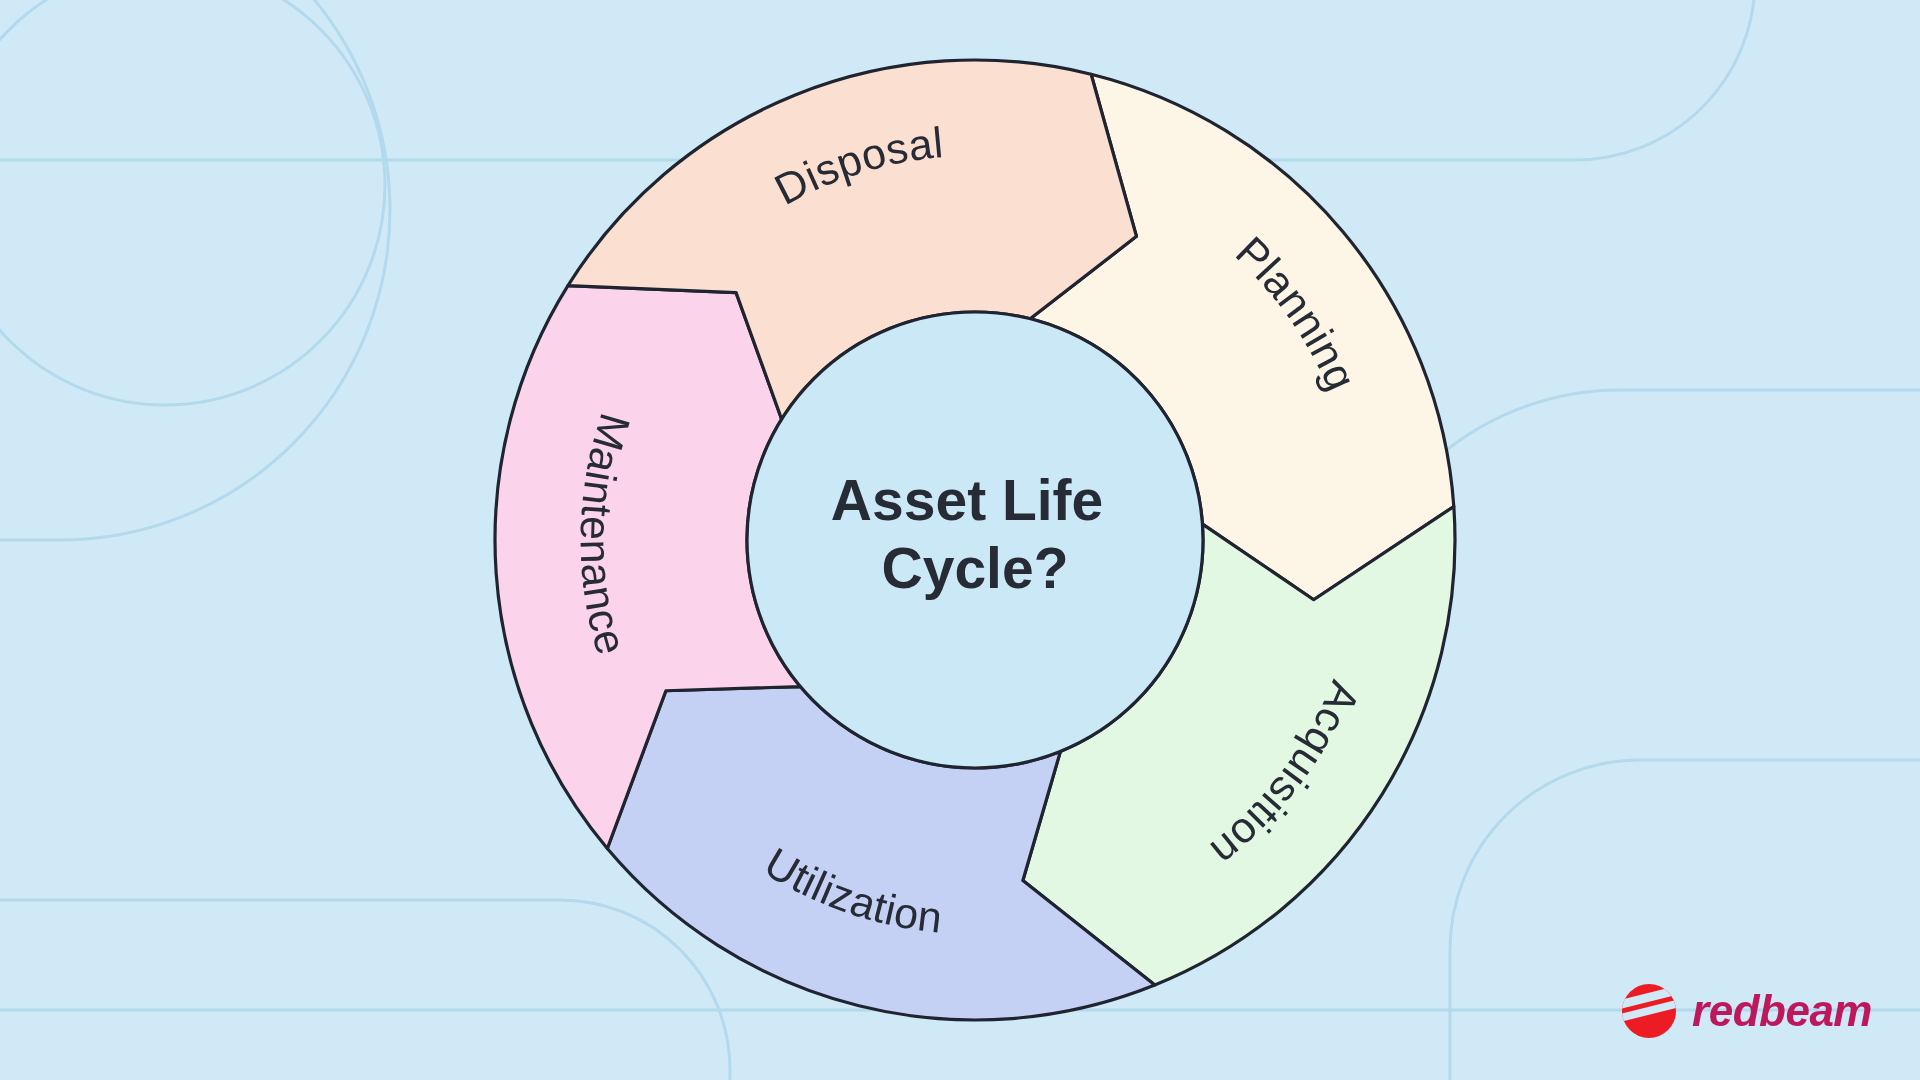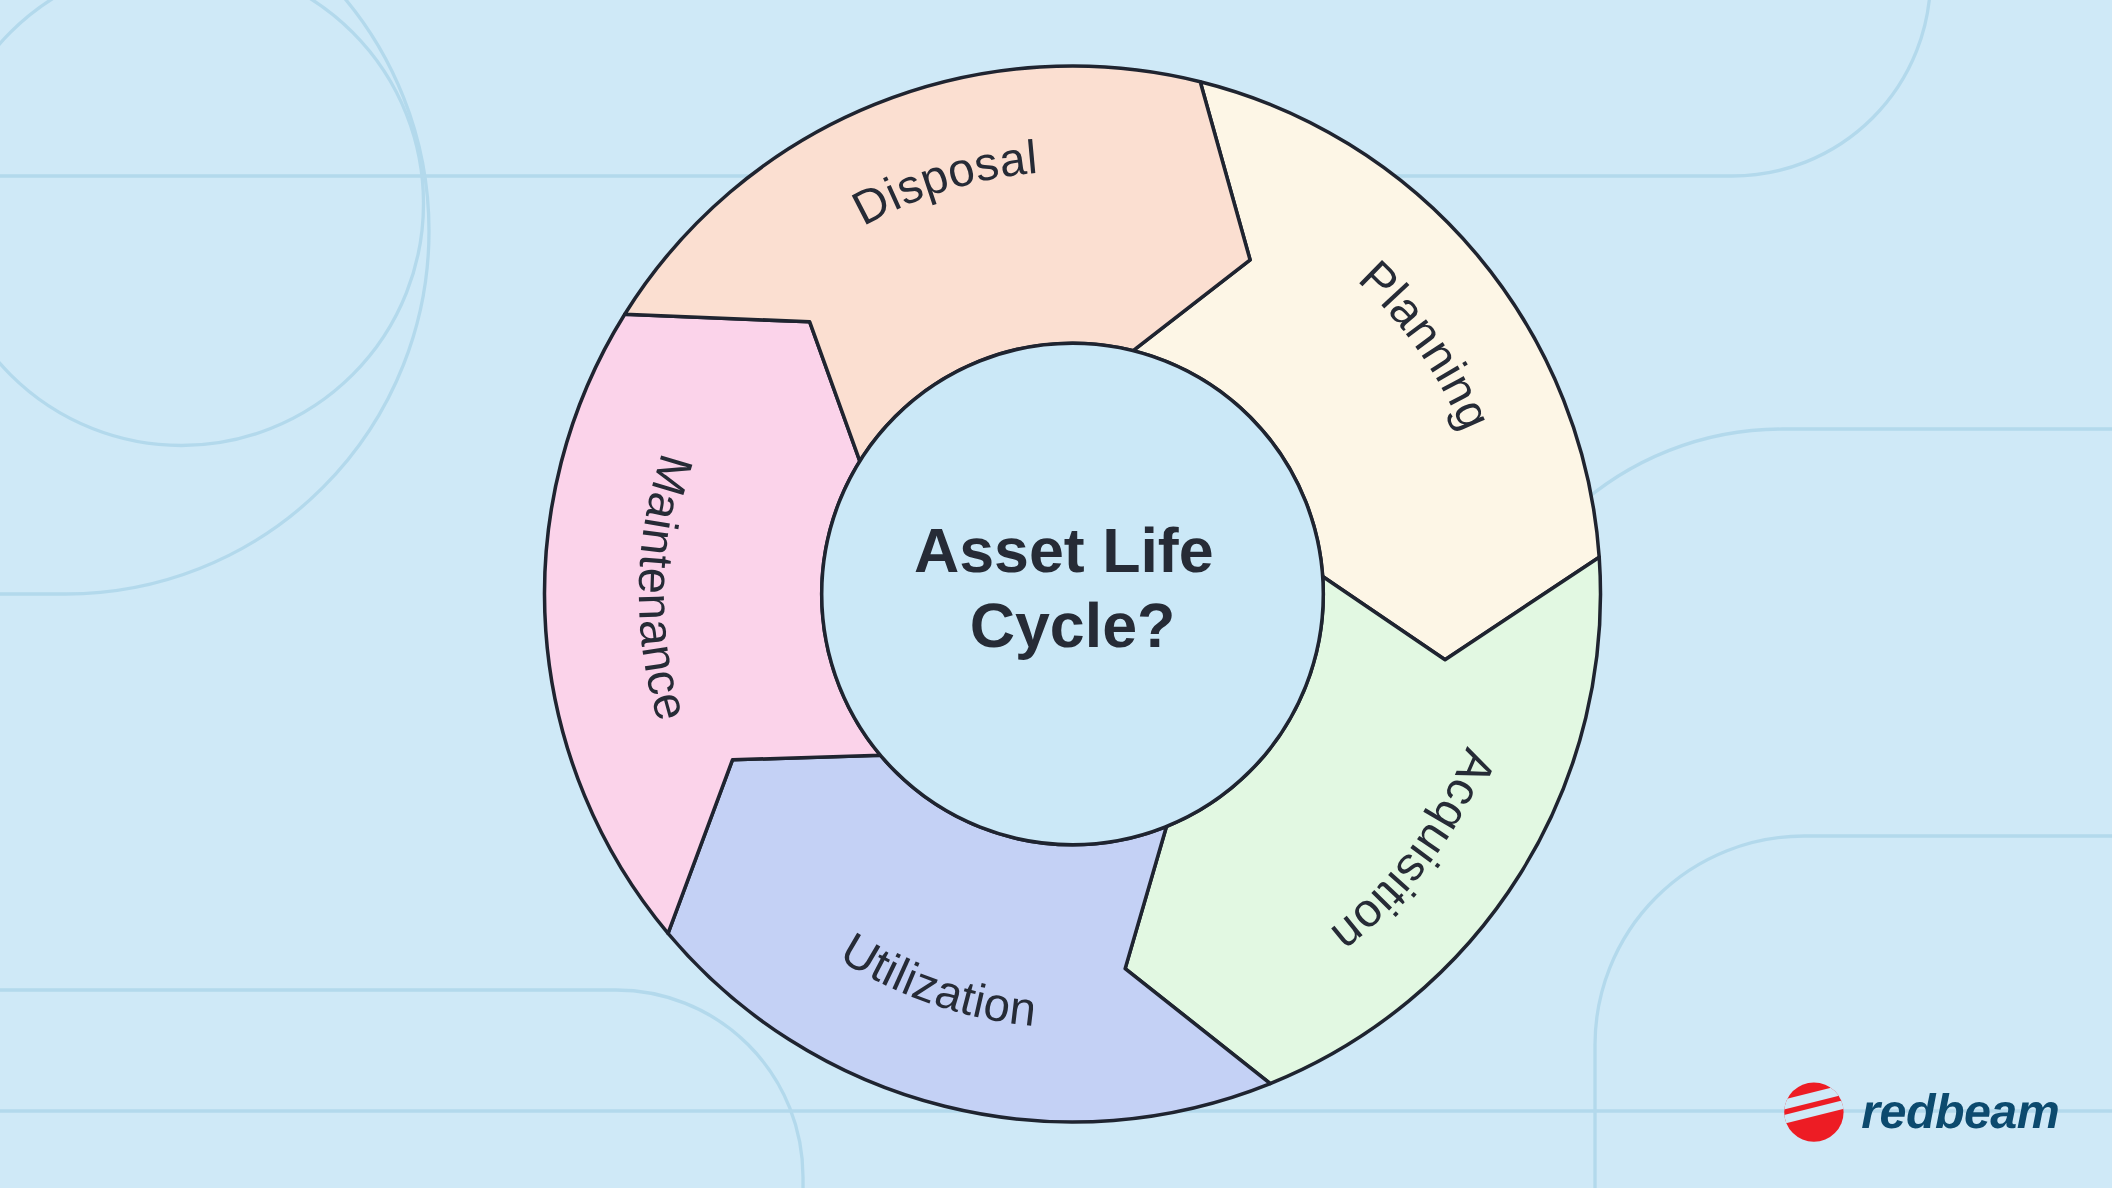--- a/index.html
+++ b/index.html
@@ -125,16 +125,16 @@
         <clipPath id="logoClip">
             <circle cx="29" cy="29" r="27"></circle>
           </clipPath>
       </defs>
       <circle id="logo-disc" cx="29" cy="29" r="27" fill="#ed1c24"></circle>
       <g clip-path="url(#logoClip)">
         <path id="logo-stripe-1" d="M -12 21 L 60 3 L 60 12 L -12 30 Z" fill="#cfe9f7"></path>
         <path id="logo-stripe-2" d="M -12 35 L 60 17 L 60 25 L -12 43 Z" fill="#cfe9f7"></path>
       </g>
     </svg>
-    <span id="logo-word" style="color: #0c4a6e;">redbeam</span>
+    <span id="logo-word" style="color: #be185d;">redbeam</span>
   </div>
 
 </div>
 
 </body></html>

